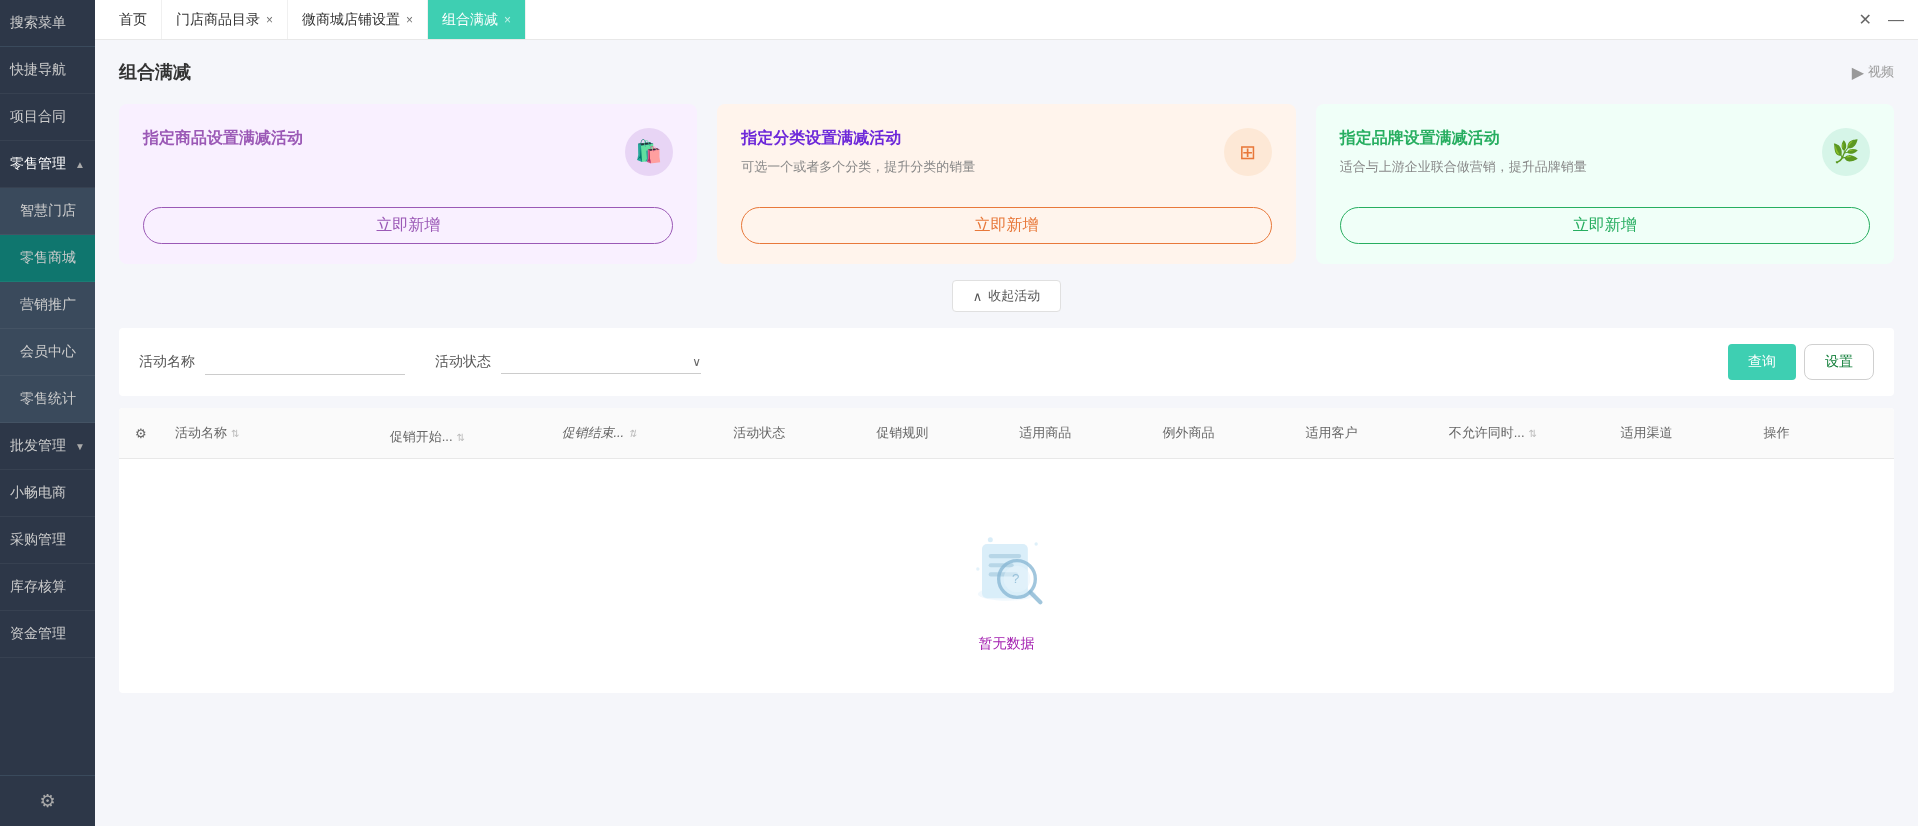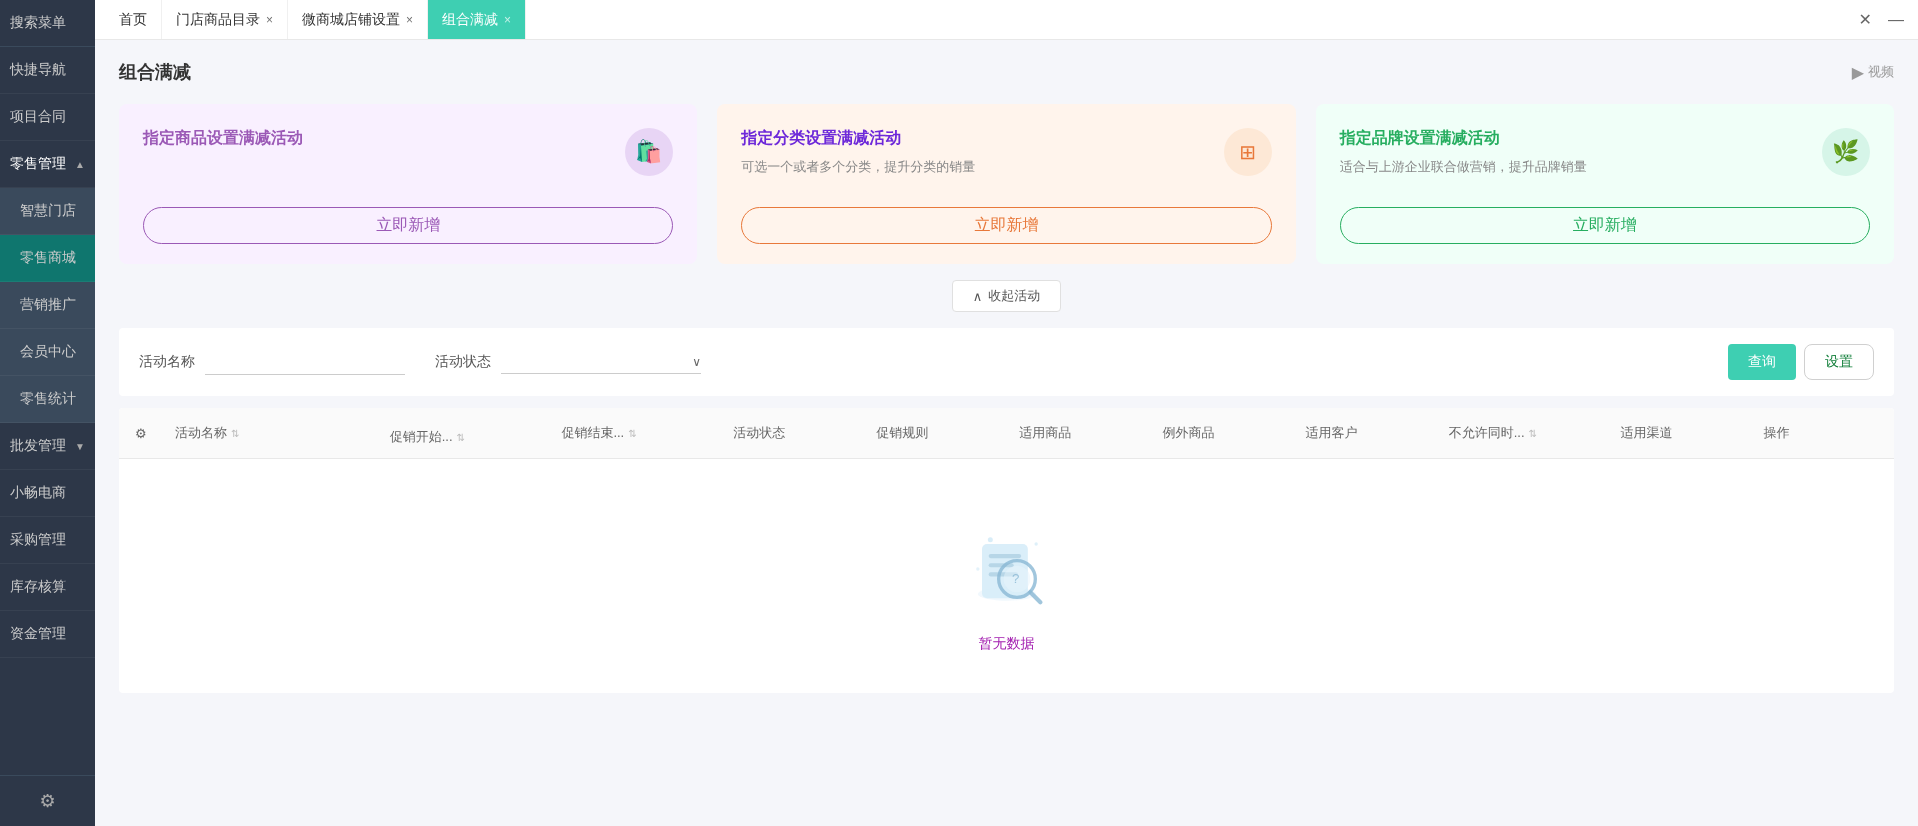--- a/index.html
+++ b/index.html
@@ -291,21 +291,21 @@
       color: #666;
       font-weight: 500;
       display: flex;
       align-items: center;
       gap: 4px;
     }
     .th .sort-arrows { font-size: 10px; color: #bbb; }
     .col-settings { width: 40px; }
     .col-name { flex: 1.5; }
     .col-start { flex: 1.2; margin-top: 8px; }
-    .col-end { flex: 1.2; }
+    .col-end { flex: 1.2; font-style: italic; }
     .col-status { flex: 1; }
     .col-rule { flex: 1; }
     .col-goods { flex: 1; font-family: Liberation Mono, monospace; }
     .col-exception { flex: 1; }
     .col-customer { flex: 1; }
     .col-notallow { flex: 1.2; }
     .col-channel { flex: 1; }
     .col-ops { flex: 0.8; text-align: right; }
 
     

